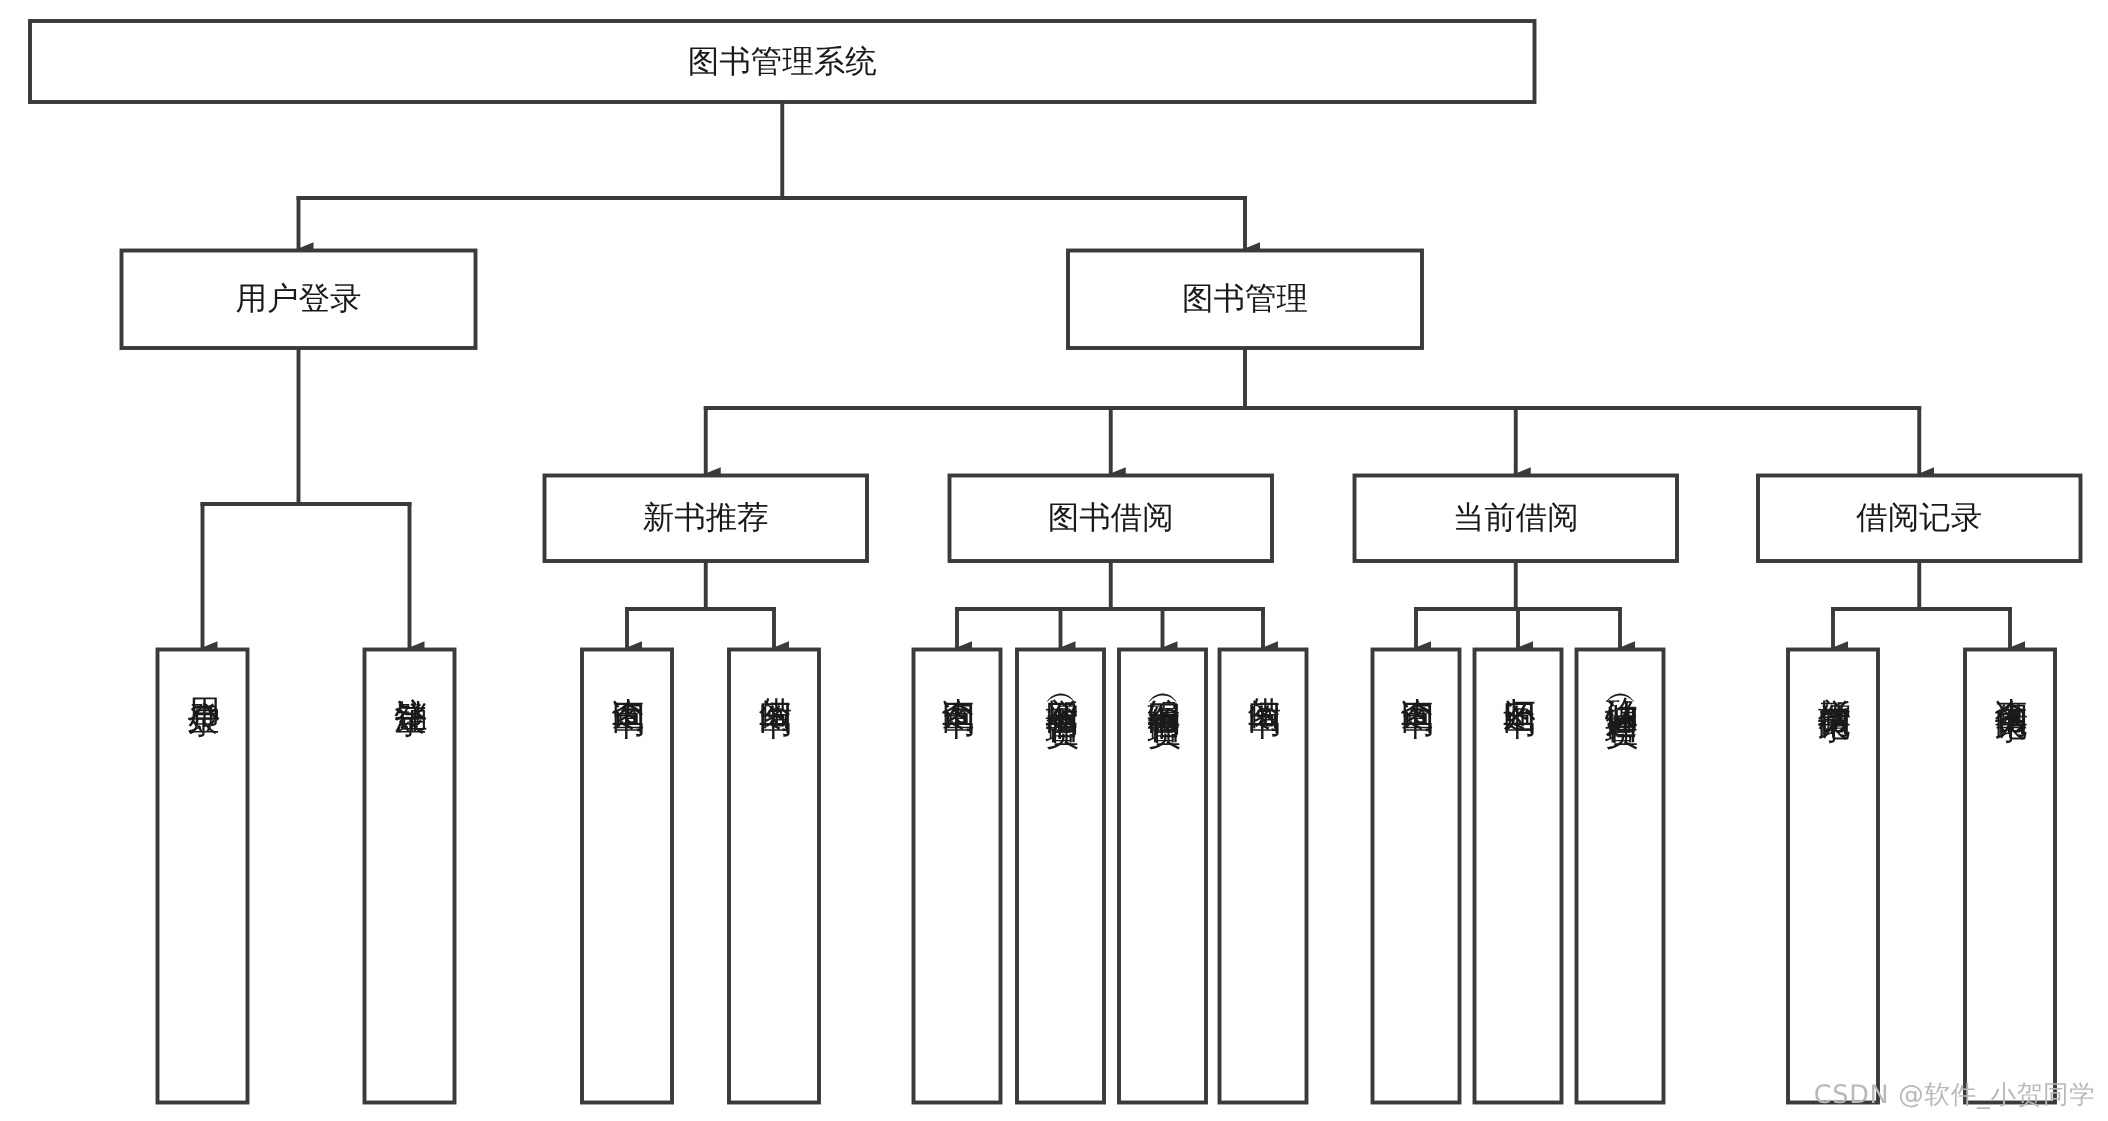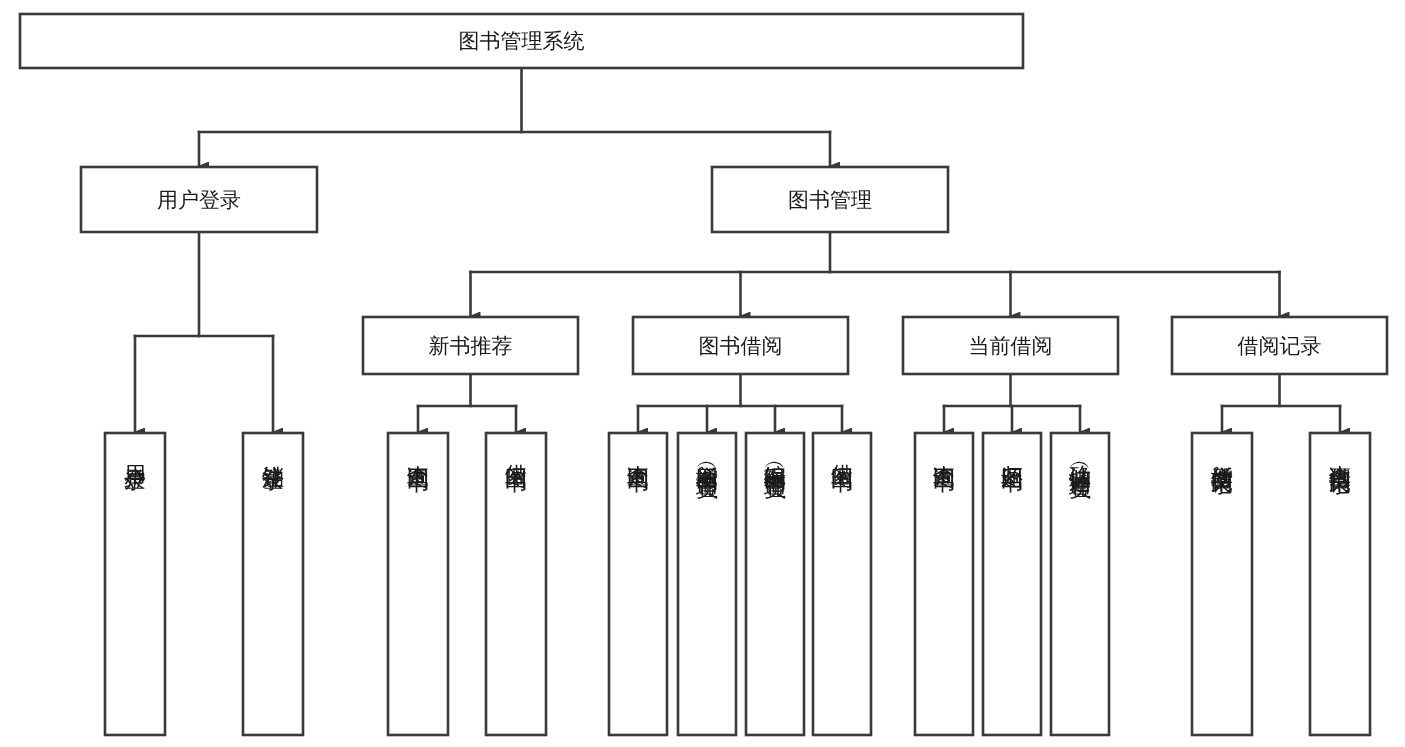--- a/index.html
+++ b/index.html
@@ -188,13 +188,14 @@
         <span class="leaf-label">确认归还（管理员）</span>
       </div>
       <div class="leaf-label-wrap" style="left: 1192px; top: 447px; width: 60px; height: 282px;">
         <span class="leaf-label">新增借阅记录</span>
       </div>
       <div class="leaf-label-wrap" style="left: 1310px; top: 447px; width: 60px; height: 282px;">
         <span class="leaf-label">查询借阅记录</span>
       </div>
     </div>
 
+  <div class="watermark">CSDN @软件_小贺同学</div>
 </div>
 
 </body></html>

